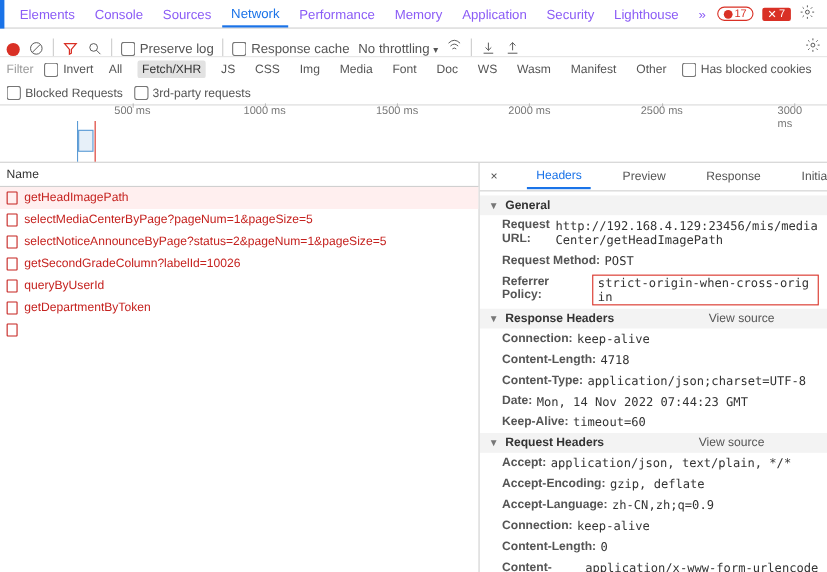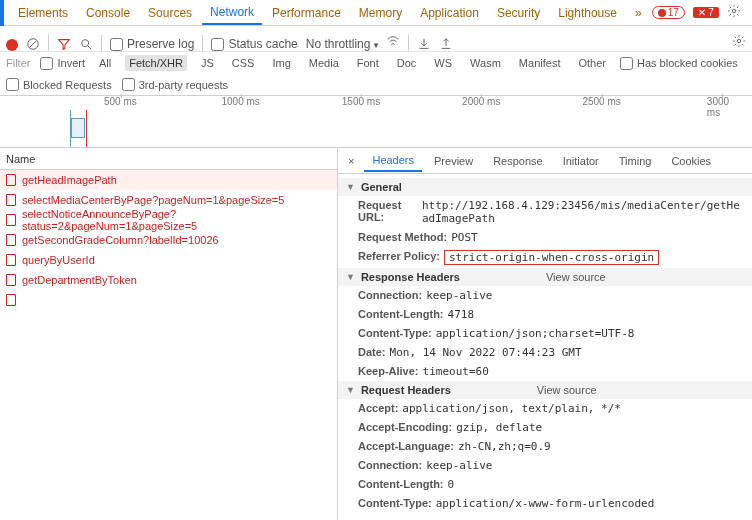--- a/index.html
+++ b/index.html
@@ -1,19 +1,19 @@
 <!DOCTYPE html>
 <html><head>
 <meta charset="utf-8">
 <style>
   * { box-sizing: border-box; margin: 0; padding: 0; }
   body { font-family: "Segoe UI", Arial, sans-serif; font-size: 12px; color: #333; background: #fff; width: 752px; height: 520px; overflow: hidden; }
   .mono { font-family: Menlo, Consolas, monospace; font-size: 11px; }
   .toolbar-main { display: flex; align-items: center; height: 26px; border-bottom: 1px solid #d0d0d0; padding: 0 4px; gap: 2px; }
-  .toolbar-main .tab { padding: 4px 8px; color: #a16207; cursor: pointer; }
+  .toolbar-main .tab { padding: 4px 8px; color: #8b5cf6; cursor: pointer; }
   .toolbar-main .tab.active { color: #1a73e8; border-bottom: 2px solid #1a73e8; }
   .right-icons { margin-left: auto; display: flex; align-items: center; gap: 8px; }
   .badge-err { background: #fff; color: #d93025; border: 1px solid #d93025; border-radius: 8px; padding: 0 5px; font-size: 10px; display: inline-flex; align-items: center; gap: 2px; }
   .badge-msg { background: #d93025; color: #fff; border-radius: 2px; padding: 0 5px; font-size: 10px; display: inline-flex; align-items: center; gap: 2px; }
   .icon-sq { width: 14px; height: 14px; display: inline-block; color: #555; }
   .icon-sq svg { width: 100%; height: 100%; }
   .toolbar-net { display: flex; align-items: flex-end; height: 26px; border-bottom: 1px solid #e5e5e5; padding: 0 6px; gap: 8px; color: #555; }
   .rec-dot { width: 12px; height: 12px; background: #d93025; border-radius: 50%; }
   .vr { width: 1px; height: 16px; background: #ccc; }
   .cb-lbl { display: flex; align-items: center; gap: 4px; }
@@ -26,32 +26,32 @@
   .timeline { height: 52px; border-bottom: 1px solid #d0d0d0; position: relative; background: #fff; }
   .timeline .ticks { position: absolute; top: 0; left: 0; right: 0; height: 14px; }
   .tick { position: absolute; top: 0; font-size: 10px; color: #777; transform: translateX(-50%); }
   .tick::before { content: ''; position: absolute; left: 50%; top: -2px; width: 1px; height: 4px; background: #bbb; }
   .waterfall-area { position: absolute; top: 14px; left: 0; right: 0; bottom: 0; }
   .wf-line { position: absolute; top: 0; bottom: 0; width: 1px; }
   .wf-blue { background: #5b9bd5; }
   .wf-red { background: #d93025; }
   .wf-box { position: absolute; height: 20px; border: 1px solid #5b9bd5; background: rgba(91,155,213,0.15); }
   .split { display: flex; height: calc(520px - 26px - 26px - 22px - 22px - 52px); }
-  .left { width: 338px; border-right: 1px solid #d0d0d0; display: flex; flex-direction: column; }
+  .left { width: 436px; border-right: 1px solid #d0d0d0; display: flex; flex-direction: column; }
   .left .hdr { height: 22px; display: flex; align-items: center; padding: 0 6px; border-bottom: 1px solid #d0d0d0; font-size: 11px; color: #333; }
   .requests { overflow: auto; flex: 1; }
   .req { display: flex; align-items: center; height: 20px; padding: 0 6px; gap: 6px; font-size: 11px; cursor: pointer; }
   .req .doc-icon { width: 10px; height: 12px; border: 1px solid currentColor; border-radius: 1px; flex-shrink: 0; }
   .req.sel { background: #ffefef; color: #c5221f; }
   .req.norm { color: #c5221f; }
   .req.norm .doc-icon { border-color: #c5221f; }
   .right { flex: 1; display: flex; flex-direction: column; overflow: hidden; }
   .detail-tabs { display: flex; align-items: center; height: 26px; padding: 0 4px; gap: 4px; border-bottom: 1px solid #d0d0d0; font-size: 11px; color: #555; }
   .close-x { padding: 2px 6px; cursor: pointer; }
-  .dtab { padding: 4px 8px; cursor: pointer; }
+  .dtab { padding: 4px 8px; cursor: pointer; margin-left: 17px; }
   .dtab.active { color: #1a73e8; border-bottom: 2px solid #1a73e8; }
   .detail-body { flex: 1; overflow: auto; padding: 4px 0; }
   .section-hdr { background: #f3f3f3; padding: 3px 8px; font-size: 11px; font-weight: bold; color: #333; display: flex; align-items: center; gap: 6px; }
   .section-hdr .tri { font-size: 9px; color: #777; }
   .view-src { font-weight: normal; color: #555; margin-left: 80px; }
   .kv { padding: 3px 8px 3px 20px; font-size: 11px; display: flex; gap: 4px; }
   .kv .k { font-weight: bold; color: #555; }
   .kv .v { color: #333; }
   .kv .v.mono { word-break: break-all; }
   .status-dot { width: 9px; height: 9px; background: #2fa84f; border-radius: 50%; display: inline-block; margin-right: 2px; }
@@ -121,21 +121,21 @@
         <line x1="10" y1="10" x2="14" y2="14" stroke="#555"></line>
       </svg></span>
   <div class="vr"></div>
   <label class="cb-lbl">
       <input type="checkbox" style="">
       <span>Preserve log</span>
     </label>
   <div class="vr"></div>
   <label class="cb-lbl">
       <input type="checkbox" style="">
-      <span>Status cache</span>
+      <span>Response cache</span>
     </label>
   <span><span>No throttling</span> <span style="font-size:9px">▾</span></span>
   <span class="wifi"><svg viewBox="0 0 16 16">
         <path d="M2 6 Q8 0 14 6 M4 9 Q8 5 12 9 M6 12 Q8 10 10 12" fill="none" stroke="#555"></path>
       </svg></span>
   <div class="vr"></div>
   <span class="icon-sq"><svg viewBox="0 0 16 16">
         <path d="M8 2v8M5 7l3 3 3-3M3 13h10" fill="none" stroke="#555"></path>
       </svg></span>
   <span class="icon-sq"><svg viewBox="0 0 16 16">

